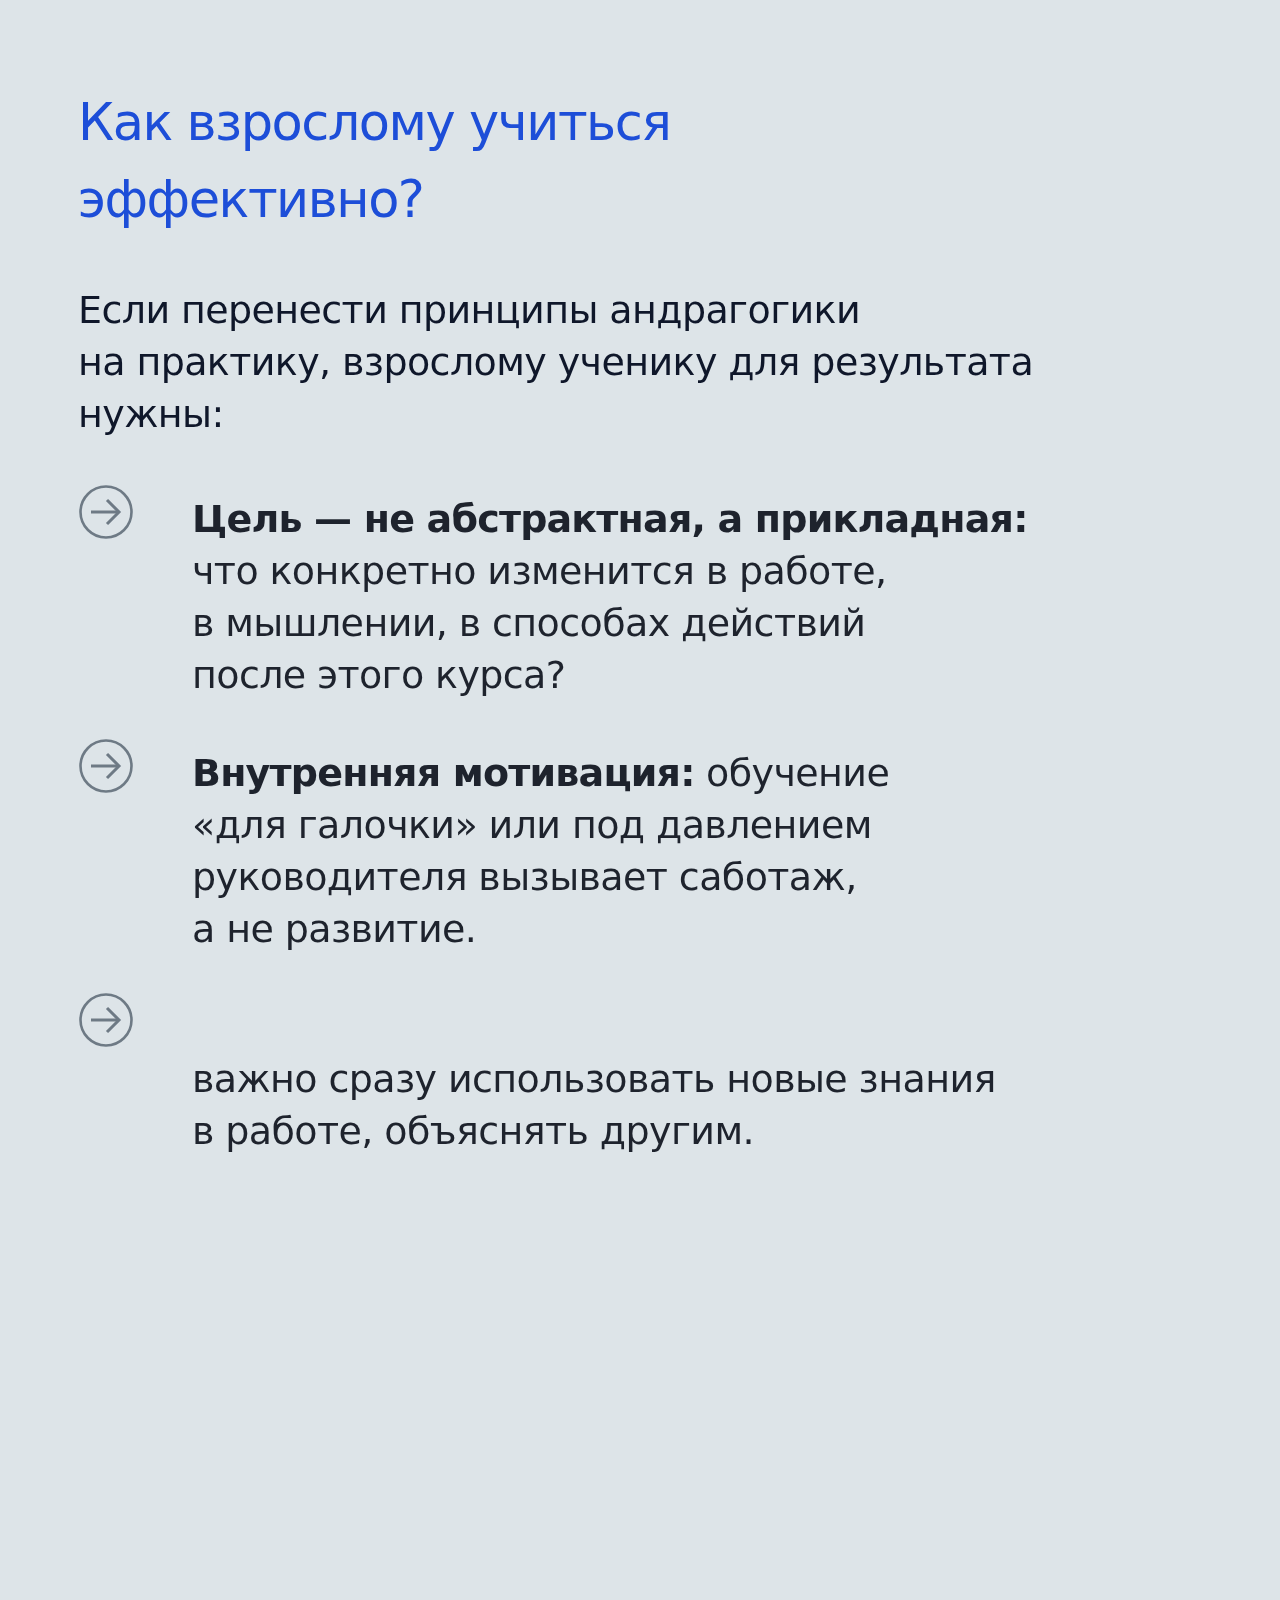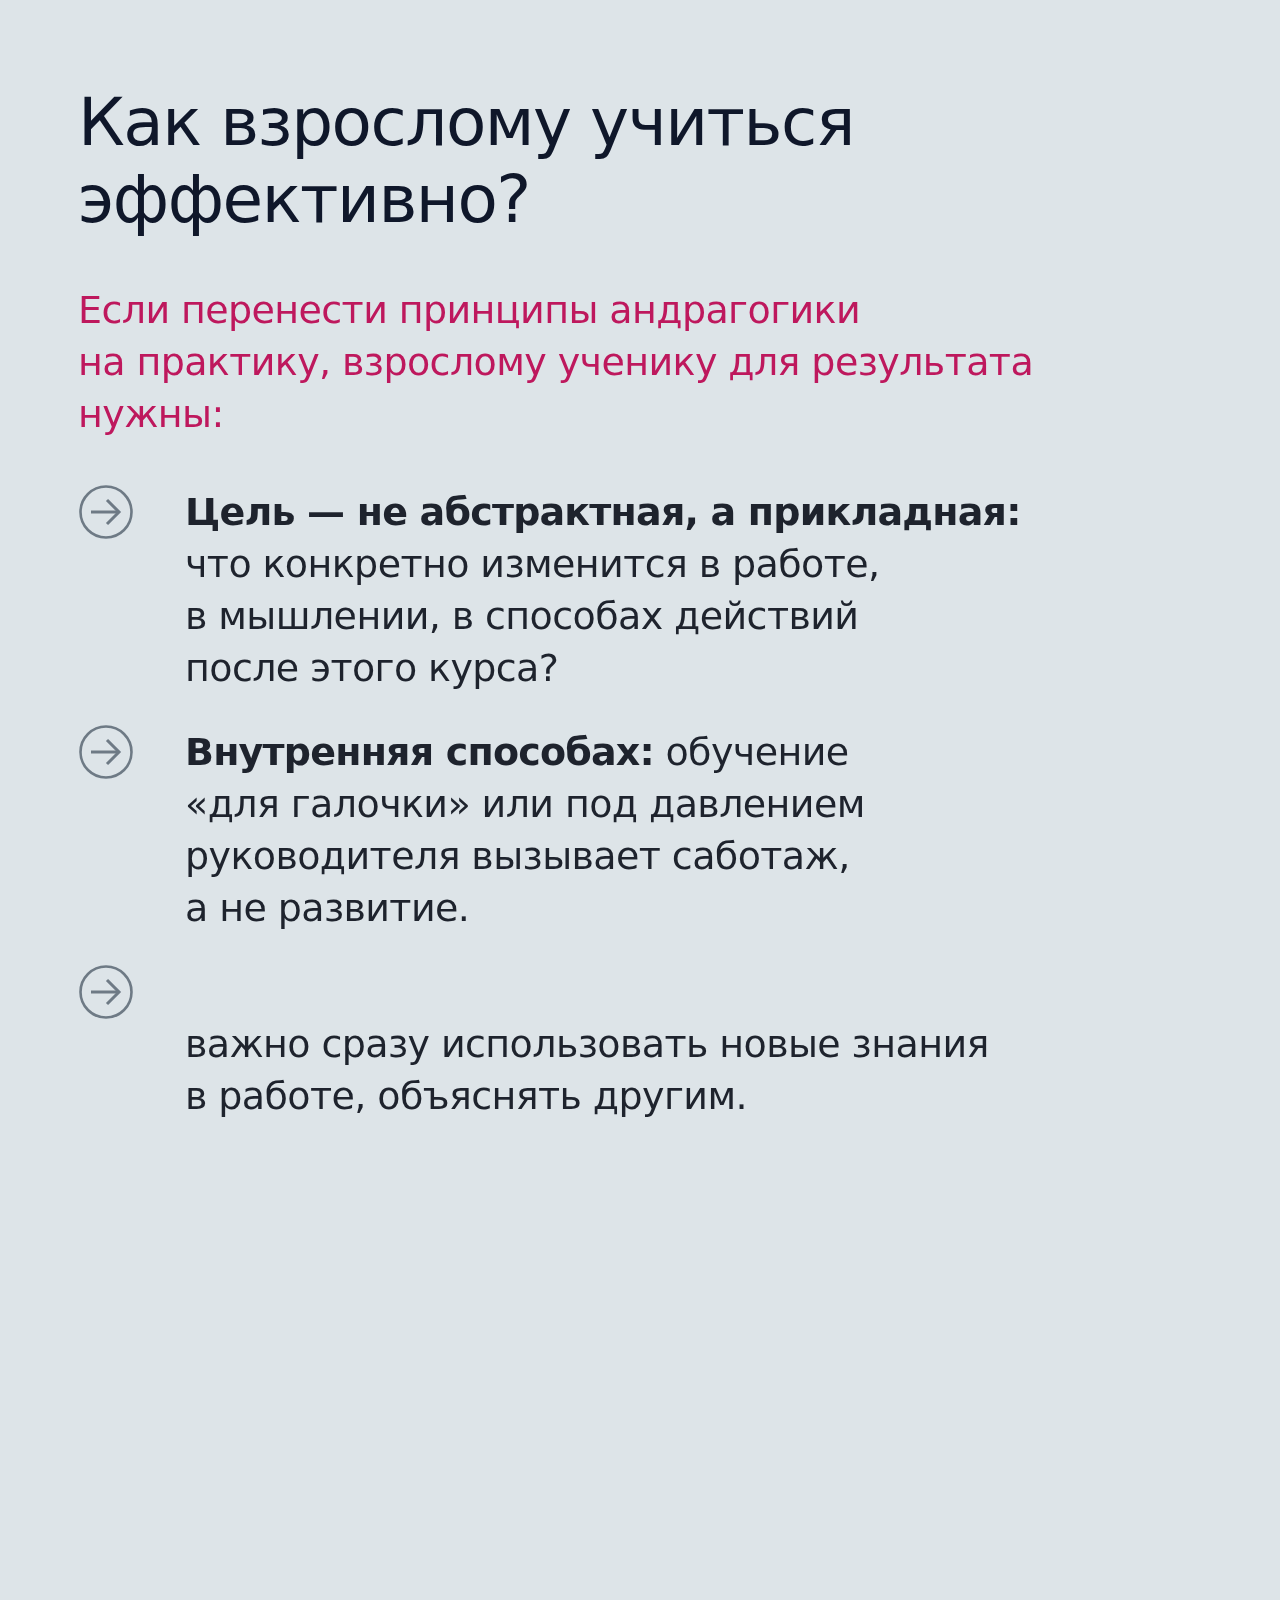--- a/index.html
+++ b/index.html
@@ -15,35 +15,35 @@
     overflow: hidden;
   }
   .page {
     box-sizing: border-box;
     width: 1280px;
     height: 1600px;
     padding: 84px 60px 0 78px;
   }
   .title {
     margin: 0 0 46px 0;
-    font-size: 66px;
+    font-size: 51px;
     line-height: 77px;
     font-weight: 500;
     letter-spacing: -1.5px;
     white-space: pre-line;
-    color: #0f172a;
+    color: #1d4ed8;
   }
   .intro {
     margin: 1px 0 46px 0;
     font-size: 38px;
     line-height: 52px;
     font-weight: 400;
     letter-spacing: -0.6px;
     white-space: pre-line;
-    color: #be185d;
+    color: #0f172a;
   }
   .bullets {
     margin: 0;
     padding: 0;
     list-style: none;
   }
   .bullet {
     display: flex;
     align-items: flex-start;
     margin: 0 0 32px 0;
@@ -53,21 +53,21 @@
     width: 56px;
     height: 56px;
     margin: -2px 51px 0 0;
   }
   .bullet-icon svg {
     display: block;
     width: 56px;
     height: 56px;
   }
   .bullet-text {
-    margin: 0;
+    margin: 7px;
     font-size: 38px;
     line-height: 52px;
     letter-spacing: -0.6px;
     white-space: pre-line;
     color: #1e232d;
   }
   .bullet-text .lead {
     font-weight: 700;
     letter-spacing: -0.8px;
   }
@@ -101,21 +101,21 @@
     </li>
 
     <li class="bullet">
       <span class="bullet-icon">
         <svg viewBox="0 0 56 56" fill="none" xmlns="http://www.w3.org/2000/svg">
           <circle cx="28" cy="28" r="25.5" stroke="#6e7a85" stroke-width="2.6"></circle>
           <line x1="13" y1="28" x2="40" y2="28" stroke="#6e7a85" stroke-width="3"></line>
           <polyline points="29,16 41,28 29,40" stroke="#6e7a85" stroke-width="3" fill="none"></polyline>
         </svg>
       </span>
-      <p class="bullet-text"><span class="lead">Внутренняя способах:</span><span> обучение
+      <p class="bullet-text"><span class="lead">Внутренняя мотивация:</span><span> обучение
 «для галочки» или под давлением
 руководителя вызывает саботаж,
 а не развитие.</span></p>
     </li>
 
 
     <li class="bullet">
       <span class="bullet-icon">
         <svg viewBox="0 0 56 56" fill="none" xmlns="http://www.w3.org/2000/svg">
           <circle cx="28" cy="28" r="25.5" stroke="#6e7a85" stroke-width="2.6"></circle>

